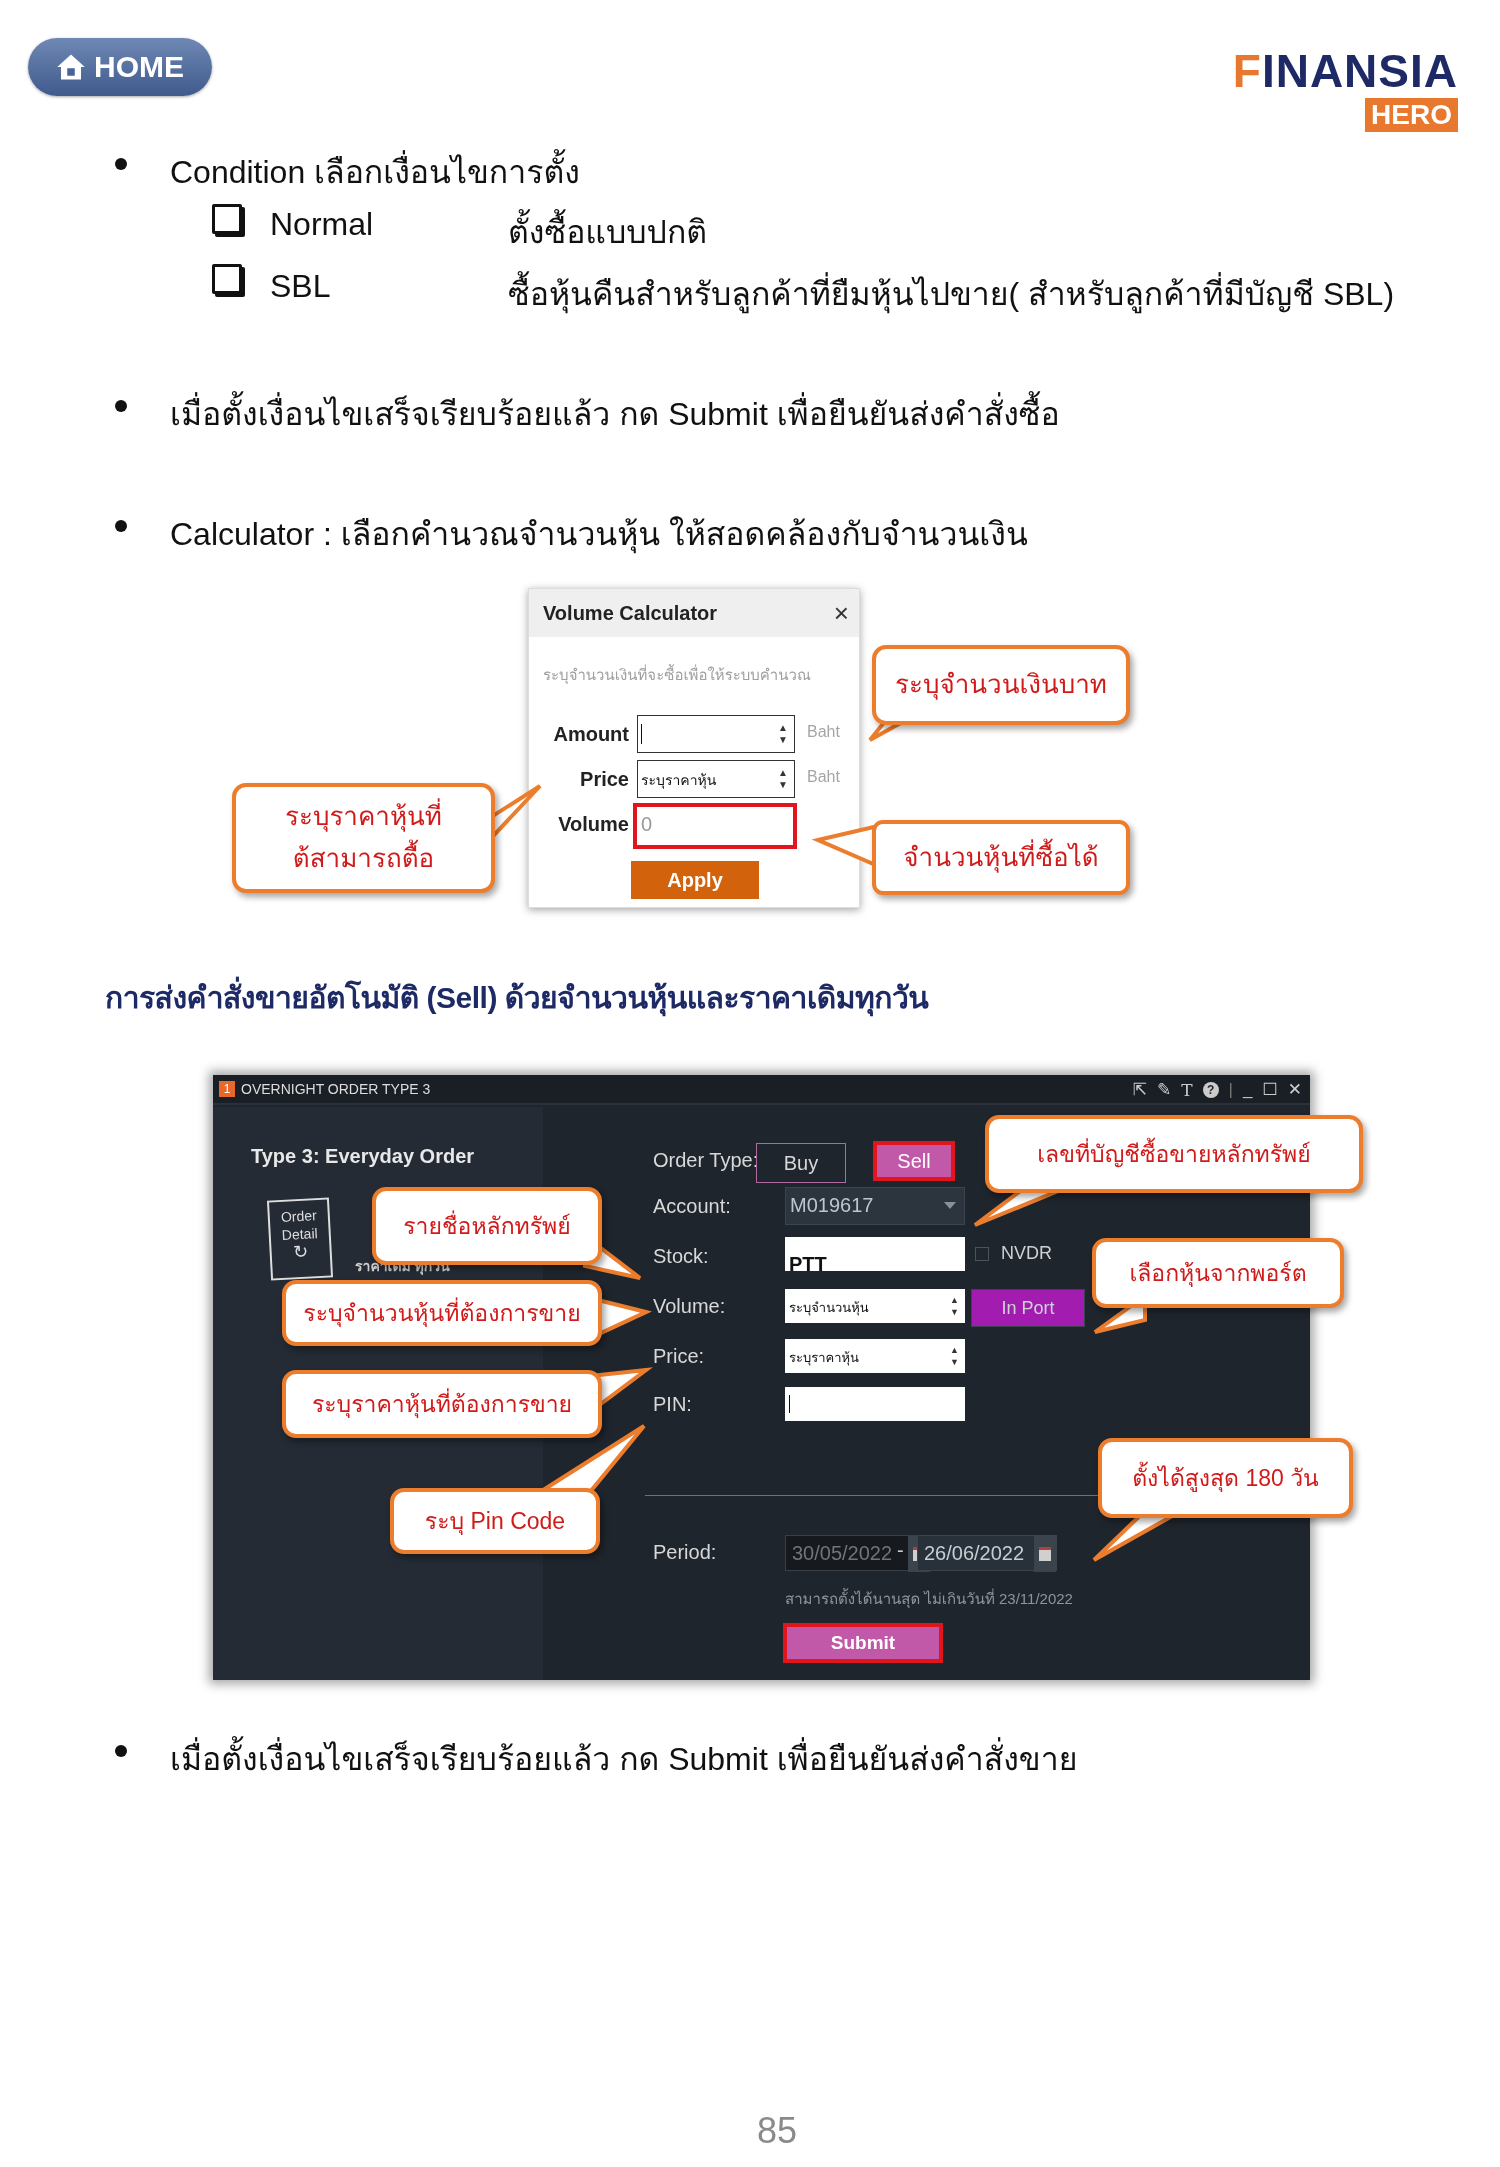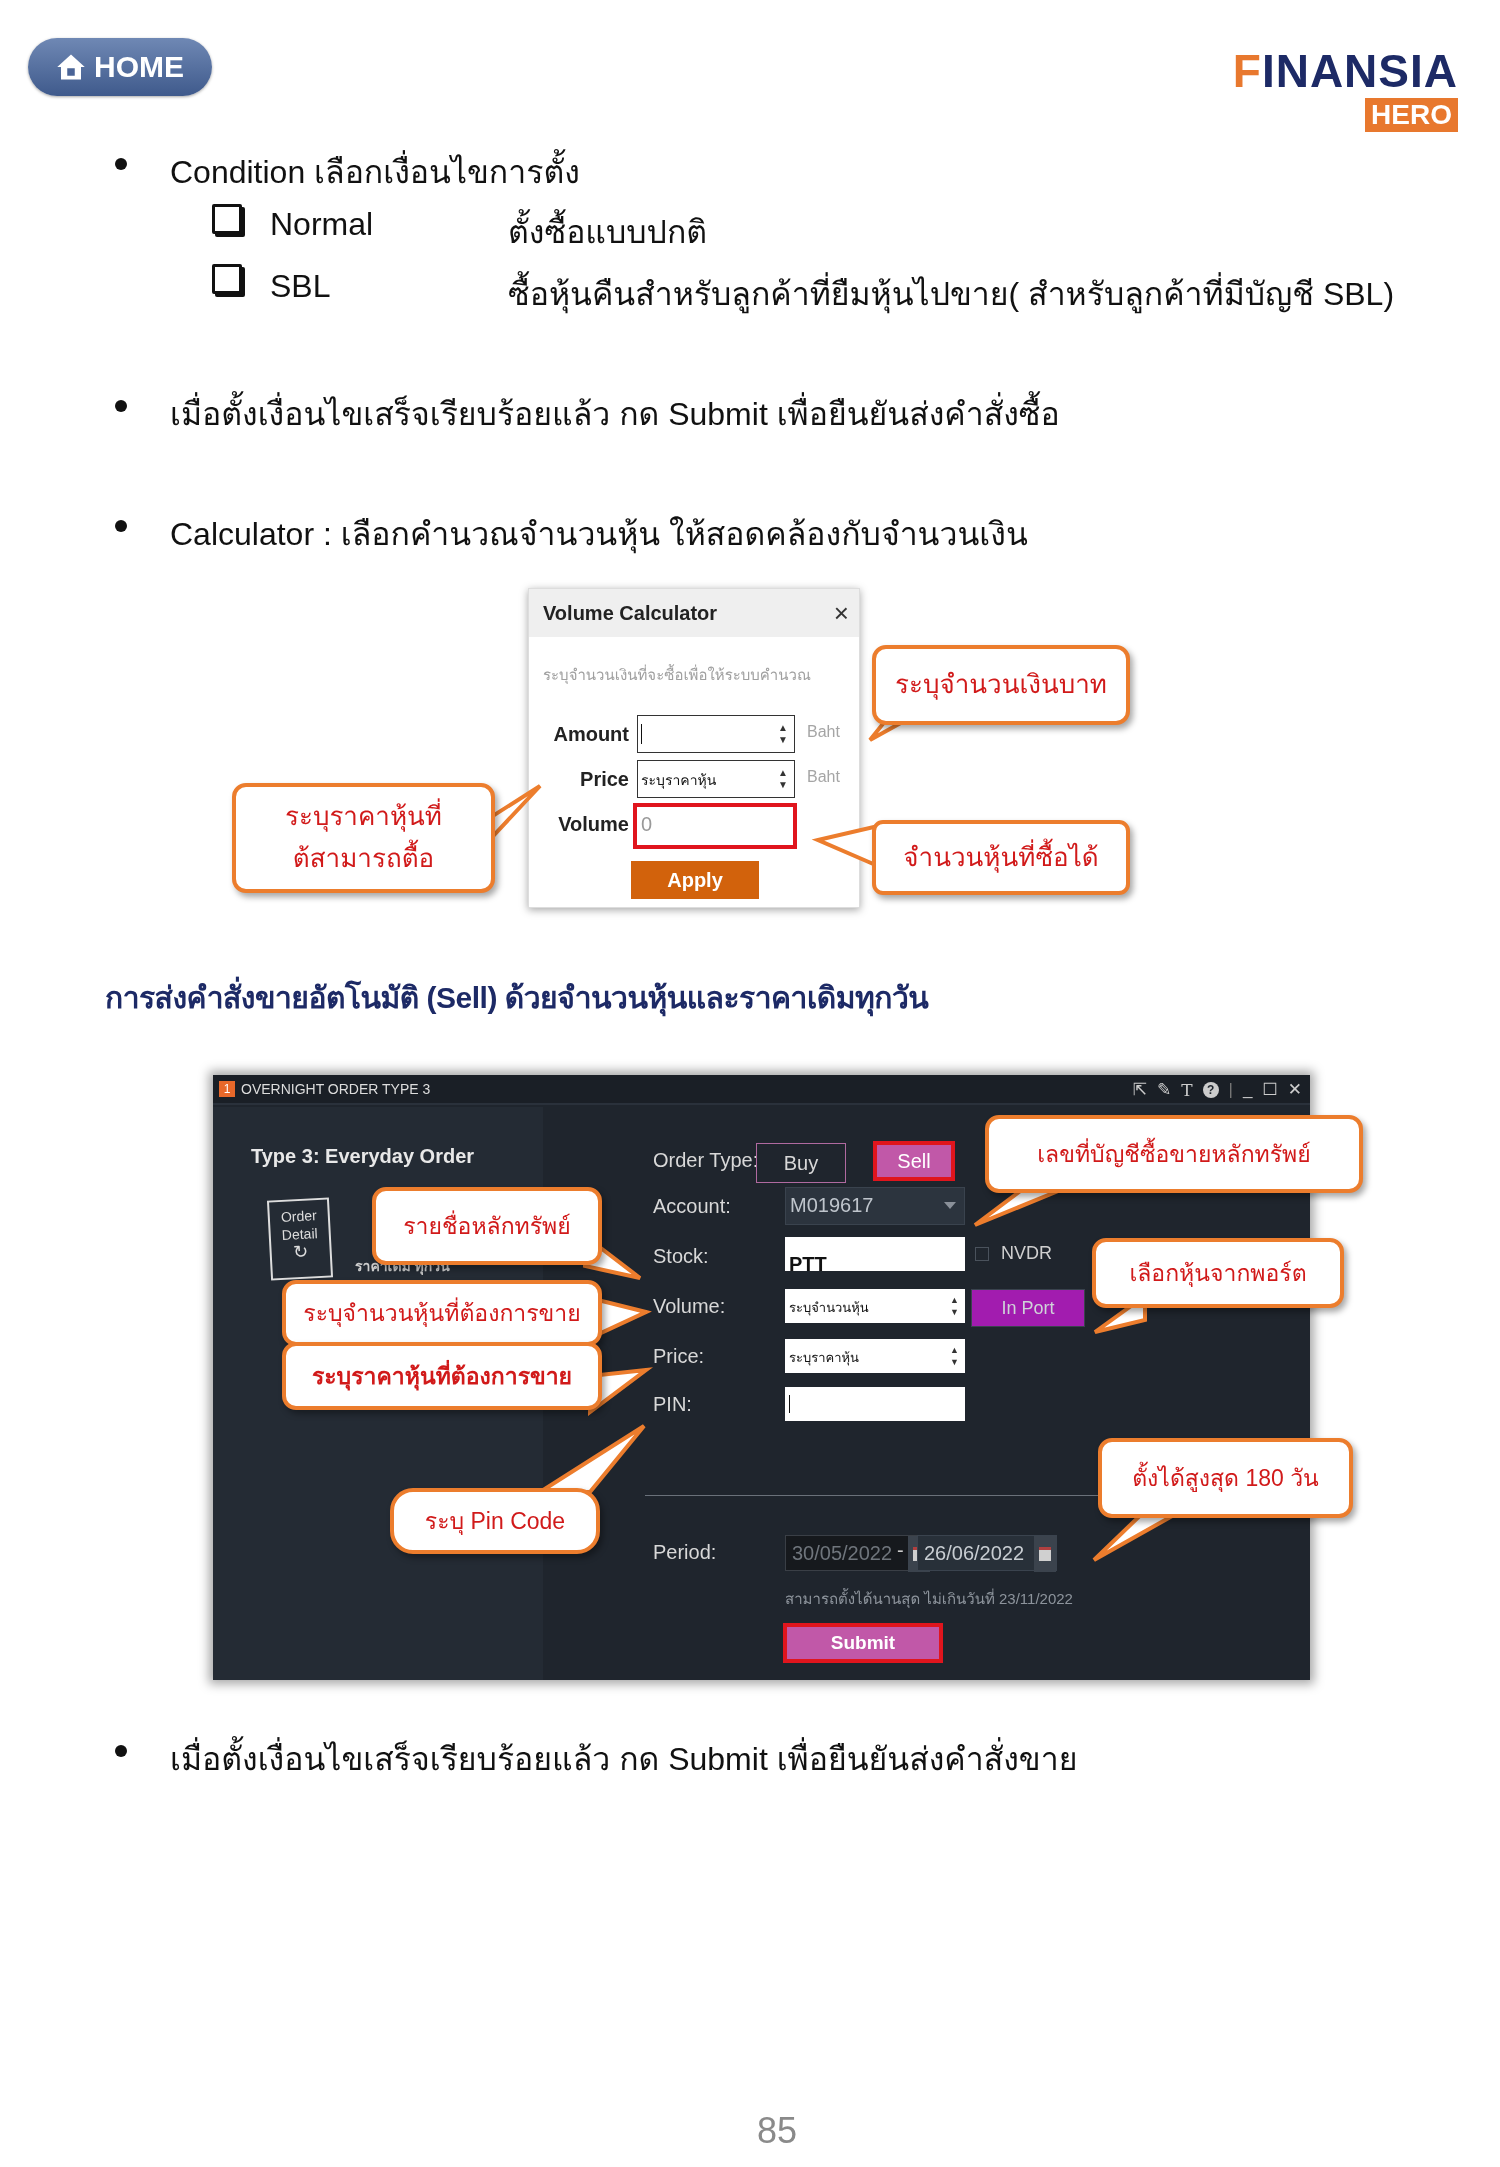--- a/index.html
+++ b/index.html
@@ -262,26 +262,26 @@
 <div class="callout small" style="left:1092px; top:1238px; width:252px; height:70px;">เลือกหุ้นจากพอร์ต</div>
 
 <svg class="tail" style="left:590px; top:1298px;" width="60" height="50">
     <polygon points="56,14 0,0 0,40" fill="#fff" stroke="#ec7d2d" stroke-width="4"></polygon>
   </svg>
 <div class="callout small" style="left:282px; top:1280px; width:320px; height:66px;">ระบุจำนวนหุ้นที่ต้องการขาย</div>
 
 <svg class="tail" style="left:590px; top:1366px;" width="60" height="50">
     <polygon points="56,4 0,10 0,46" fill="#fff" stroke="#ec7d2d" stroke-width="4"></polygon>
   </svg>
-<div class="callout small" style="left:282px; top:1342px; width:320px; height:68px;font-weight:bold;">ระบุราคาหุ้นที่ต้องการขาย</div>
+<div class="callout small" style="left:282px; top:1370px; width:320px; height:68px;">ระบุราคาหุ้นที่ต้องการขาย</div>
 
 <svg class="tail" style="left:520px; top:1424px;" width="130" height="70">
     <polygon points="124,2 20,68 70,68" fill="#fff" stroke="#ec7d2d" stroke-width="4"></polygon>
   </svg>
-<div class="callout small" style="left:390px; top:1488px; width:210px; height:66px;border-radius:23px;">ระบุ Pin  Code</div>
+<div class="callout small" style="left:390px; top:1488px; width:210px; height:66px;">ระบุ Pin  Code</div>
 
 <svg class="tail" style="left:1090px; top:1506px;" width="110" height="60">
     <polygon points="4,54 60,0 100,0" fill="#fff" stroke="#ec7d2d" stroke-width="4"></polygon>
   </svg>
 <div class="callout small" style="left:1098px; top:1438px; width:255px; height:80px;">ตั้งได้สูงสุด 180 วัน</div>
 
 <div class="abs bullet" style="left:170px; top:1733px;">
   <span class="dot"></span>
   <span>เมื่อตั้งเงื่อนไขเสร็จเรียบร้อยแล้ว กด Submit เพื่อยืนยันส่งคำสั่งขาย</span>
 </div>

